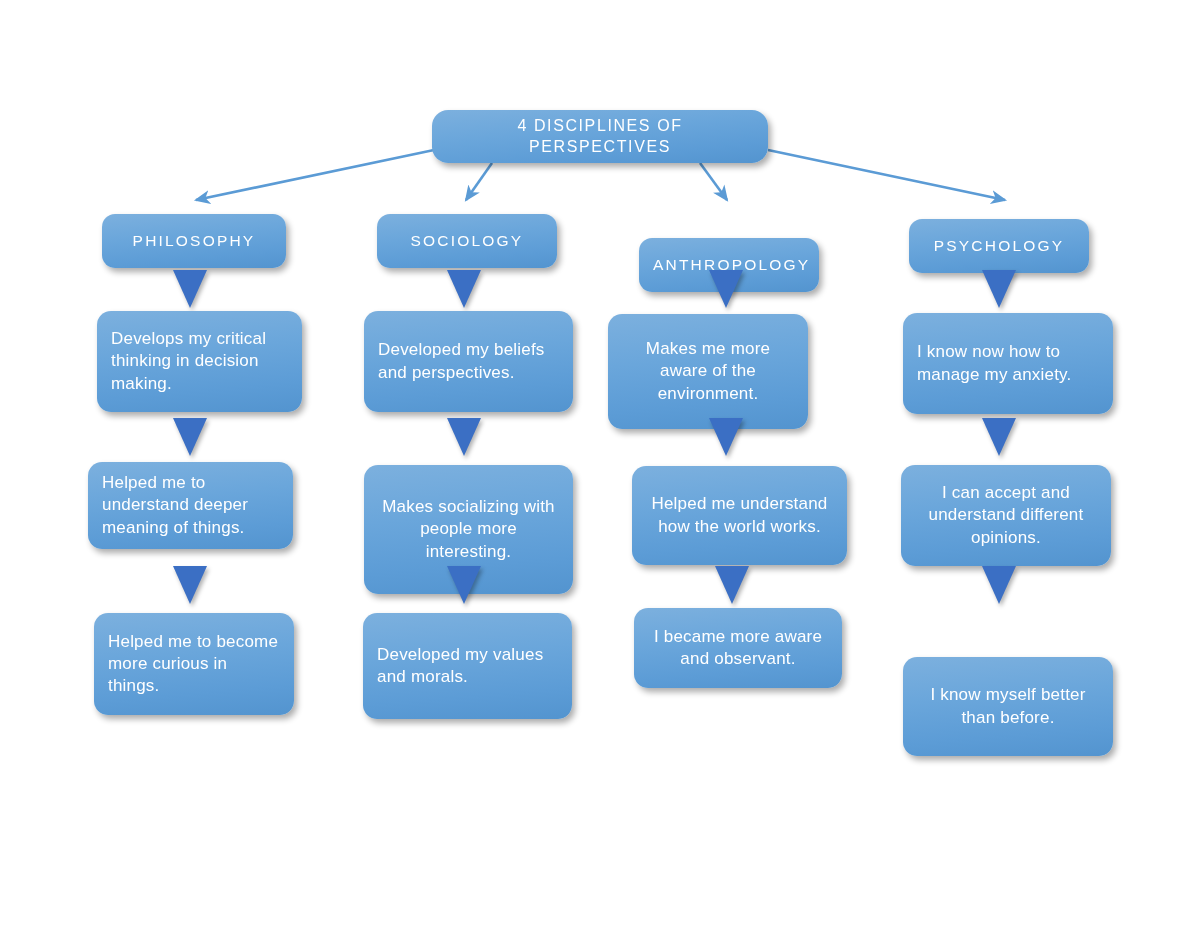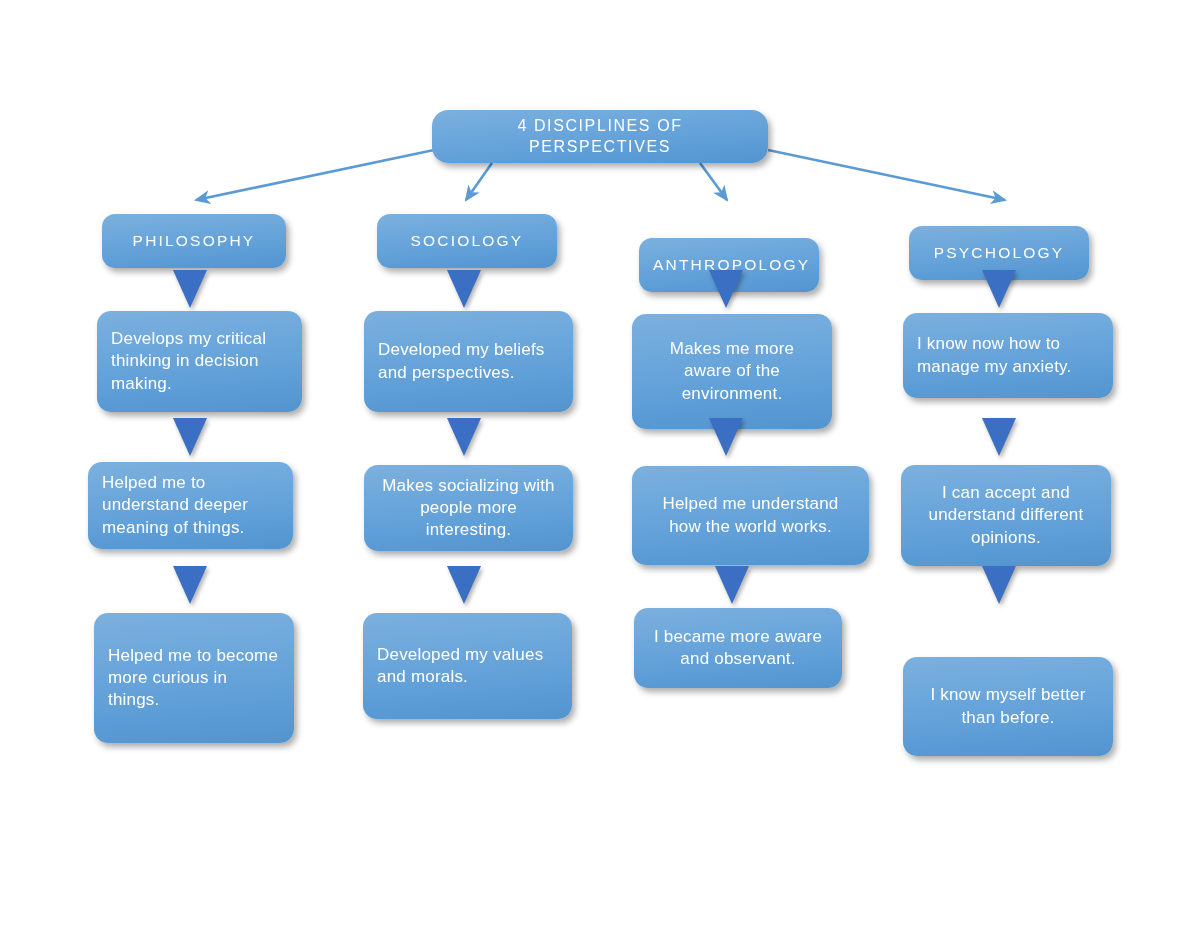--- a/index.html
+++ b/index.html
@@ -112,68 +112,68 @@
   <div class="node node-item align-left" style="left:97px; top:311px; width:205px; height:101px;">
     <span class="node-text">Develops my critical thinking in decision making.</span>
   </div>
   <div class="tri" style="left:173px; top:418px; border-left:17px solid transparent; border-right:17px solid transparent; border-top:38px solid #3b6fc4;"></div>
 
   <div class="node node-item align-left" style="left:88px; top:462px; width:205px; height:87px;">
     <span class="node-text">Helped me to understand deeper meaning of things.</span>
   </div>
   <div class="tri" style="left:173px; top:566px; border-left:17px solid transparent; border-right:17px solid transparent; border-top:38px solid #3b6fc4;"></div>
 
-  <div class="node node-item align-left" style="left:94px; top:613px; width:200px; height:130px;">
+  <div class="node node-item align-left" style="left:94px; top:613px; width:200px; height:102px;">
     <span class="node-text">Helped me to become more curious in things.</span>
   </div>
 
   <div class="node node-discipline" style="left:377px; top:214px; width:180px; height:54px;">
     <span class="node-text">SOCIOLOGY</span>
   </div>
   <div class="tri" style="left:447px; top:270px; border-left:17px solid transparent; border-right:17px solid transparent; border-top:38px solid #3b6fc4;"></div>
 
   <div class="node node-item align-left" style="left:364px; top:311px; width:209px; height:101px;">
     <span class="node-text">Developed my beliefs and perspectives.</span>
   </div>
   <div class="tri" style="left:447px; top:418px; border-left:17px solid transparent; border-right:17px solid transparent; border-top:38px solid #3b6fc4;"></div>
 
-  <div class="node node-item align-center" style="left:364px; top:465px; width:209px; height:86px;">
+  <div class="node node-item align-center" style="left:364px; top:465px; width:209px; height:129px;">
     <span class="node-text">Makes socializing with people more interesting.</span>
   </div>
   <div class="tri" style="left:447px; top:566px; border-left:17px solid transparent; border-right:17px solid transparent; border-top:38px solid #3b6fc4;"></div>
 
   <div class="node node-item align-left" style="left:363px; top:613px; width:209px; height:106px;">
     <span class="node-text">Developed my values and morals.</span>
   </div>
 
   <div class="node node-discipline" style="left:639px; top:214px; width:180px; height:54px;margin-top:24px;">
     <span class="node-text">ANTHROPOLOGY</span>
   </div>
   <div class="tri" style="left:709px; top:270px; border-left:17px solid transparent; border-right:17px solid transparent; border-top:38px solid #3b6fc4;"></div>
 
-  <div class="node node-item align-center" style="left:632px; top:314px; width:200px; height:115px;align-items:center;">
+  <div class="node node-item align-center" style="left:608px; top:314px; width:200px; height:115px;align-items:center;">
     <span class="node-text">Makes me more aware of the environment.</span>
   </div>
   <div class="tri" style="left:709px; top:418px; border-left:17px solid transparent; border-right:17px solid transparent; border-top:38px solid #3b6fc4;"></div>
 
-  <div class="node node-item align-center" style="left:632px; top:466px; width:237px; height:99px;">
+  <div class="node node-item align-center" style="left:632px; top:466px; width:215px; height:99px;">
     <span class="node-text">Helped me understand how the world works.</span>
   </div>
   <div class="tri" style="left:715px; top:566px; border-left:17px solid transparent; border-right:17px solid transparent; border-top:38px solid #3b6fc4;"></div>
 
   <div class="node node-item align-center" style="left:634px; top:608px; width:208px; height:80px;">
     <span class="node-text">I became more aware and observant.</span>
   </div>
 
-  <div class="node node-discipline" style="left:909px; top:226px; width:180px; height:54px;">
+  <div class="node node-discipline" style="left:909px; top:219px; width:180px; height:54px;">
     <span class="node-text">PSYCHOLOGY</span>
   </div>
   <div class="tri" style="left:982px; top:270px; border-left:17px solid transparent; border-right:17px solid transparent; border-top:38px solid #3b6fc4;"></div>
 
-  <div class="node node-item align-left" style="left:903px; top:313px; width:210px; height:85px;justify-content:flex-end;">
+  <div class="node node-item align-left" style="left:903px; top:313px; width:210px; height:101px;justify-content:flex-end;">
     <span class="node-text">I know now how to manage my anxiety.</span>
   </div>
   <div class="tri" style="left:982px; top:418px; border-left:17px solid transparent; border-right:17px solid transparent; border-top:38px solid #3b6fc4;"></div>
 
   <div class="node node-item align-center" style="left:901px; top:465px; width:210px; height:101px;">
     <span class="node-text">I can accept and understand different opinions.</span>
   </div>
   <div class="tri" style="left:982px; top:566px; border-left:17px solid transparent; border-right:17px solid transparent; border-top:38px solid #3b6fc4;"></div>
 
   <div class="node node-item align-center" style="left:903px; top:610px; width:210px; height:99px;margin-top:47px;">

